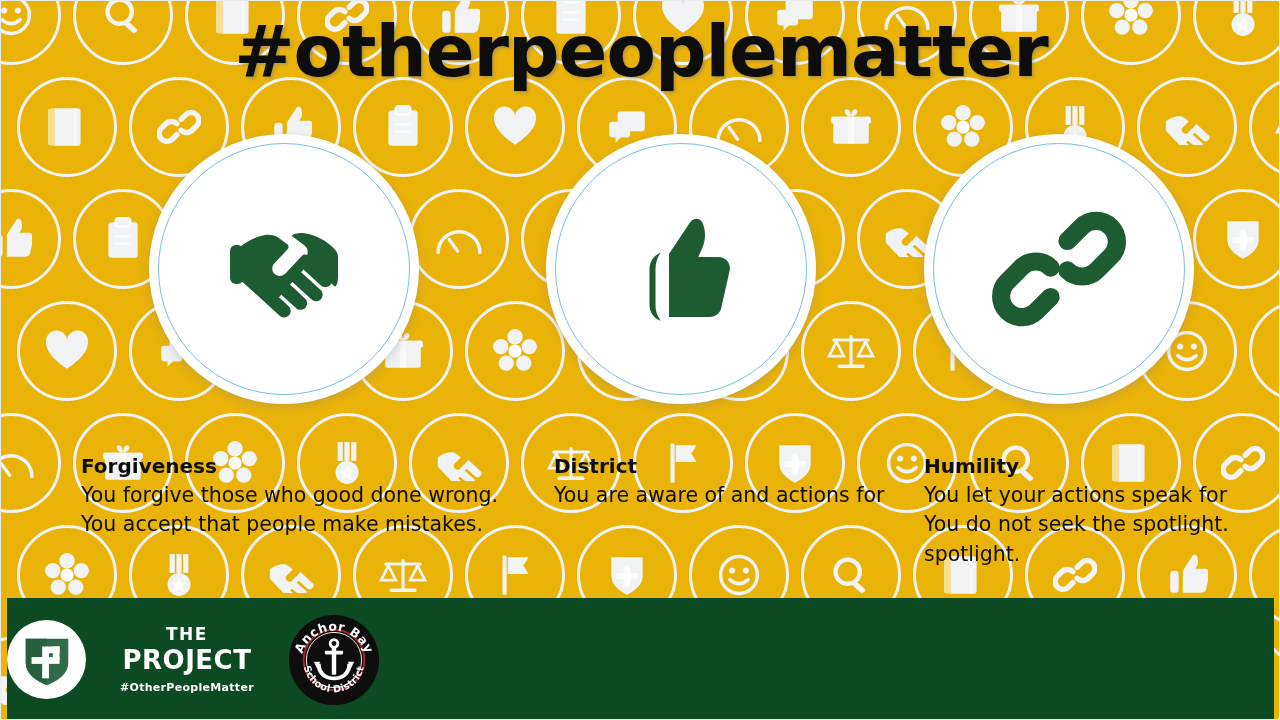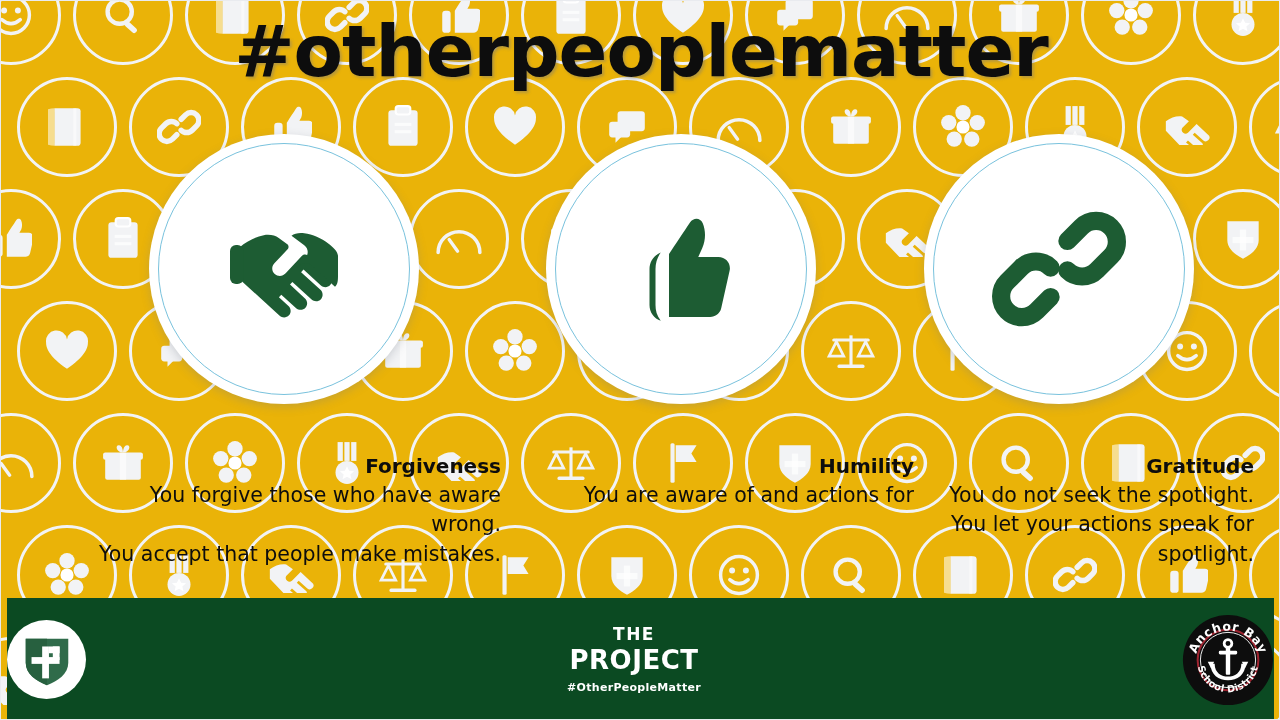--- a/index.html
+++ b/index.html
@@ -69,21 +69,20 @@
     text-shadow: 2px 2px 3px rgba(120,120,120,0.45);
     font-family: "DejaVu Sans", sans-serif;
   }
 
   
   .columns {
     position: absolute;
     left: 0; top: 0;
     width: 1108px; height: 600px;
     z-index: 3;
-    text-align: right;
   }
   .col { position: absolute; top: 0; }
   .col-0 { left: 80px;  width: 420px; }
   .col-1 { left: 553px; width: 360px; }
   .col-2 { left: 923px; width: 330px; }
 
   .circle-wrap {
     position: absolute;
     top: 133px;
     width: 270px;
@@ -144,21 +143,21 @@
   .footer {
     position: absolute;
     left: 6px;
     top: 597px;
     width: 1267px;
     height: 123px;
     background: #0b4a22;
     z-index: 5;
     display: flex;
     align-items: center;
-    justify-content: space-between;
+    justify-content: flex-start;
     gap: 34px;
   }
 
   .pplus-logo {
     width: 79px; height: 79px;
     border-radius: 50%;
     background: #ffffff;
     display: flex;
     align-items: center;
     justify-content: center;
@@ -1096,21 +1095,21 @@
                          C62.4 45.6 65.9 45.4 68.1 47.4 L84 61.8 C86 60.2 86 57.3 86 54 L86 41.5
                          C86 38.3 82.5 35.3 79.5 33 Z"></path>
                 <rect x="14" y="34" width="9" height="26" rx="4"></rect>
               </g>
             </svg>
           </span>
         </div>
       </div>
       <div class="text-block">
         <p class="term">Forgiveness</p>
-        <p class="desc">You forgive those who have aware wrong.</p>
+        <p class="desc">You forgive those who good done wrong.</p>
         <p class="desc">You accept that people make mistakes.</p>
       </div>
     </div>
 
     <div class="col col-1">
       <div class="circle-wrap">
         <div class="icon-circle">
           <span>
             <svg width="150" height="150" viewBox="0 0 100 100" aria-hidden="true">
               <g fill="#1d5c33">
@@ -1119,42 +1118,42 @@
                          C80 42 83.5 46.4 82.4 51.2 L76.8 76.2 C76 79.7 72.9 82 69.4 82
                          L42 82 Z"></path>
                 <path d="M36.5 39 C32 41 29 45 29 50 L29 74 C29 79 32 83 36.5 84.5
                          C33.8 81 33 77.5 33 74 L33 50 C33 46 34.3 42 36.5 39 Z"></path>
               </g>
             </svg>
           </span>
         </div>
       </div>
       <div class="text-block">
-        <p class="term">Humility</p>
+        <p class="term">District</p>
         <p class="desc">You are aware of and actions for</p>
       </div>
     </div>
 
     <div class="col col-2">
       <div class="circle-wrap">
         <div class="icon-circle">
           <span>
             <svg width="140" height="140" viewBox="0 0 100 100" aria-hidden="true">
               <g fill="none" stroke="#1d5c33" stroke-width="13" stroke-linecap="round">
                 <path d="M56 30 L66 20 A14.8 14.8 0 0 1 87 41 L77 51 A14.8 14.8 0 0 1 56 51"></path>
                 <path d="M44 70 L34 80 A14.8 14.8 0 0 1 13 59 L23 49 A14.8 14.8 0 0 1 44 49"></path>
               </g>
             </svg>
           </span>
         </div>
       </div>
       <div class="text-block">
-        <p class="term">Gratitude</p>
+        <p class="term">Humility</p>
+        <p class="desc">You let your actions speak for</p>
         <p class="desc">You do not seek the spotlight.</p>
-        <p class="desc">You let your actions speak for</p>
         <p class="desc">spotlight.</p>
       </div>
     </div>
   </div>
 
   <div class="footer">
 
     <div class="pplus-logo">
       <svg width="58" height="58" viewBox="0 0 60 60" aria-hidden="true">
         <path d="M8 8 L52 8 L52 33 C52 44 41 52 30 56 C19 52 8 44 8 33 Z" fill="#2f6b4a"></path>

